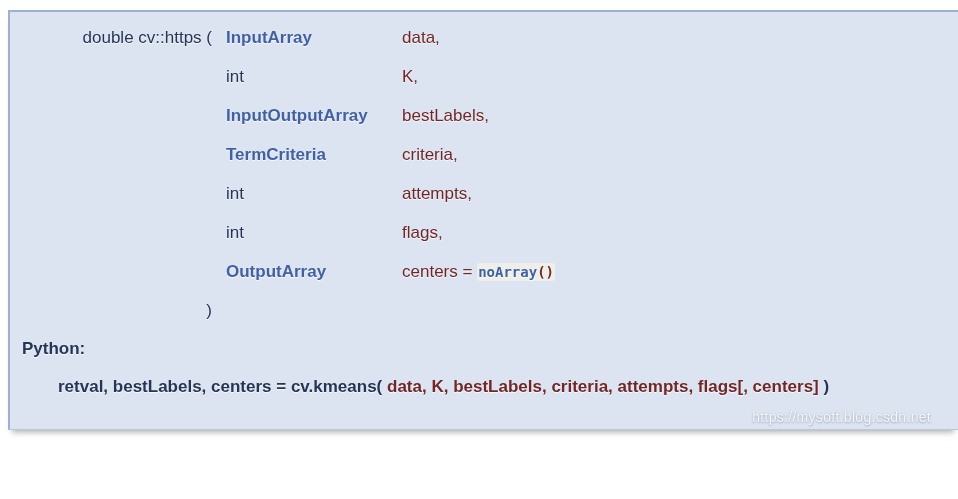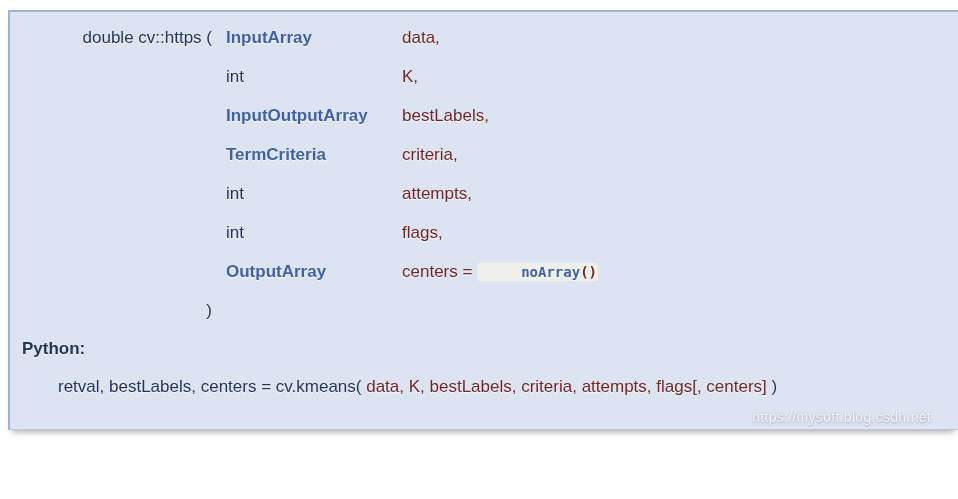--- a/index.html
+++ b/index.html
@@ -85,32 +85,33 @@
     cursor:pointer;
   }
   .codebg{
     background:var(--code-bg);
     font-family:"DejaVu Sans Mono","Liberation Mono",monospace;
     font-size:14px;
     font-weight:bold;
     padding:1px 1px;
     border-radius:2px;
   }
-  a.code-link{color:var(--link-blue);text-decoration:none;cursor:pointer;padding-left:43px;}
+  a.code-link{color:var(--link-blue);text-decoration:none;cursor:pointer;}
   .code-paren{color:var(--maroon);}
 
   
   .python-label{
     font-weight:bold;
     color:var(--navy);
     margin:8px 0 12px 2px;
   }
   .python-line{
     margin:18px 0 20px 38px;
     white-space:nowrap;
+    font-weight:bold;
   }
   .python-line .navy{color:var(--navy);}
   .python-line .maroon{color:var(--maroon);}
 
   
   .watermark{
     position:absolute;
     right:27px;
     bottom:4px;
     font-size:14px;

